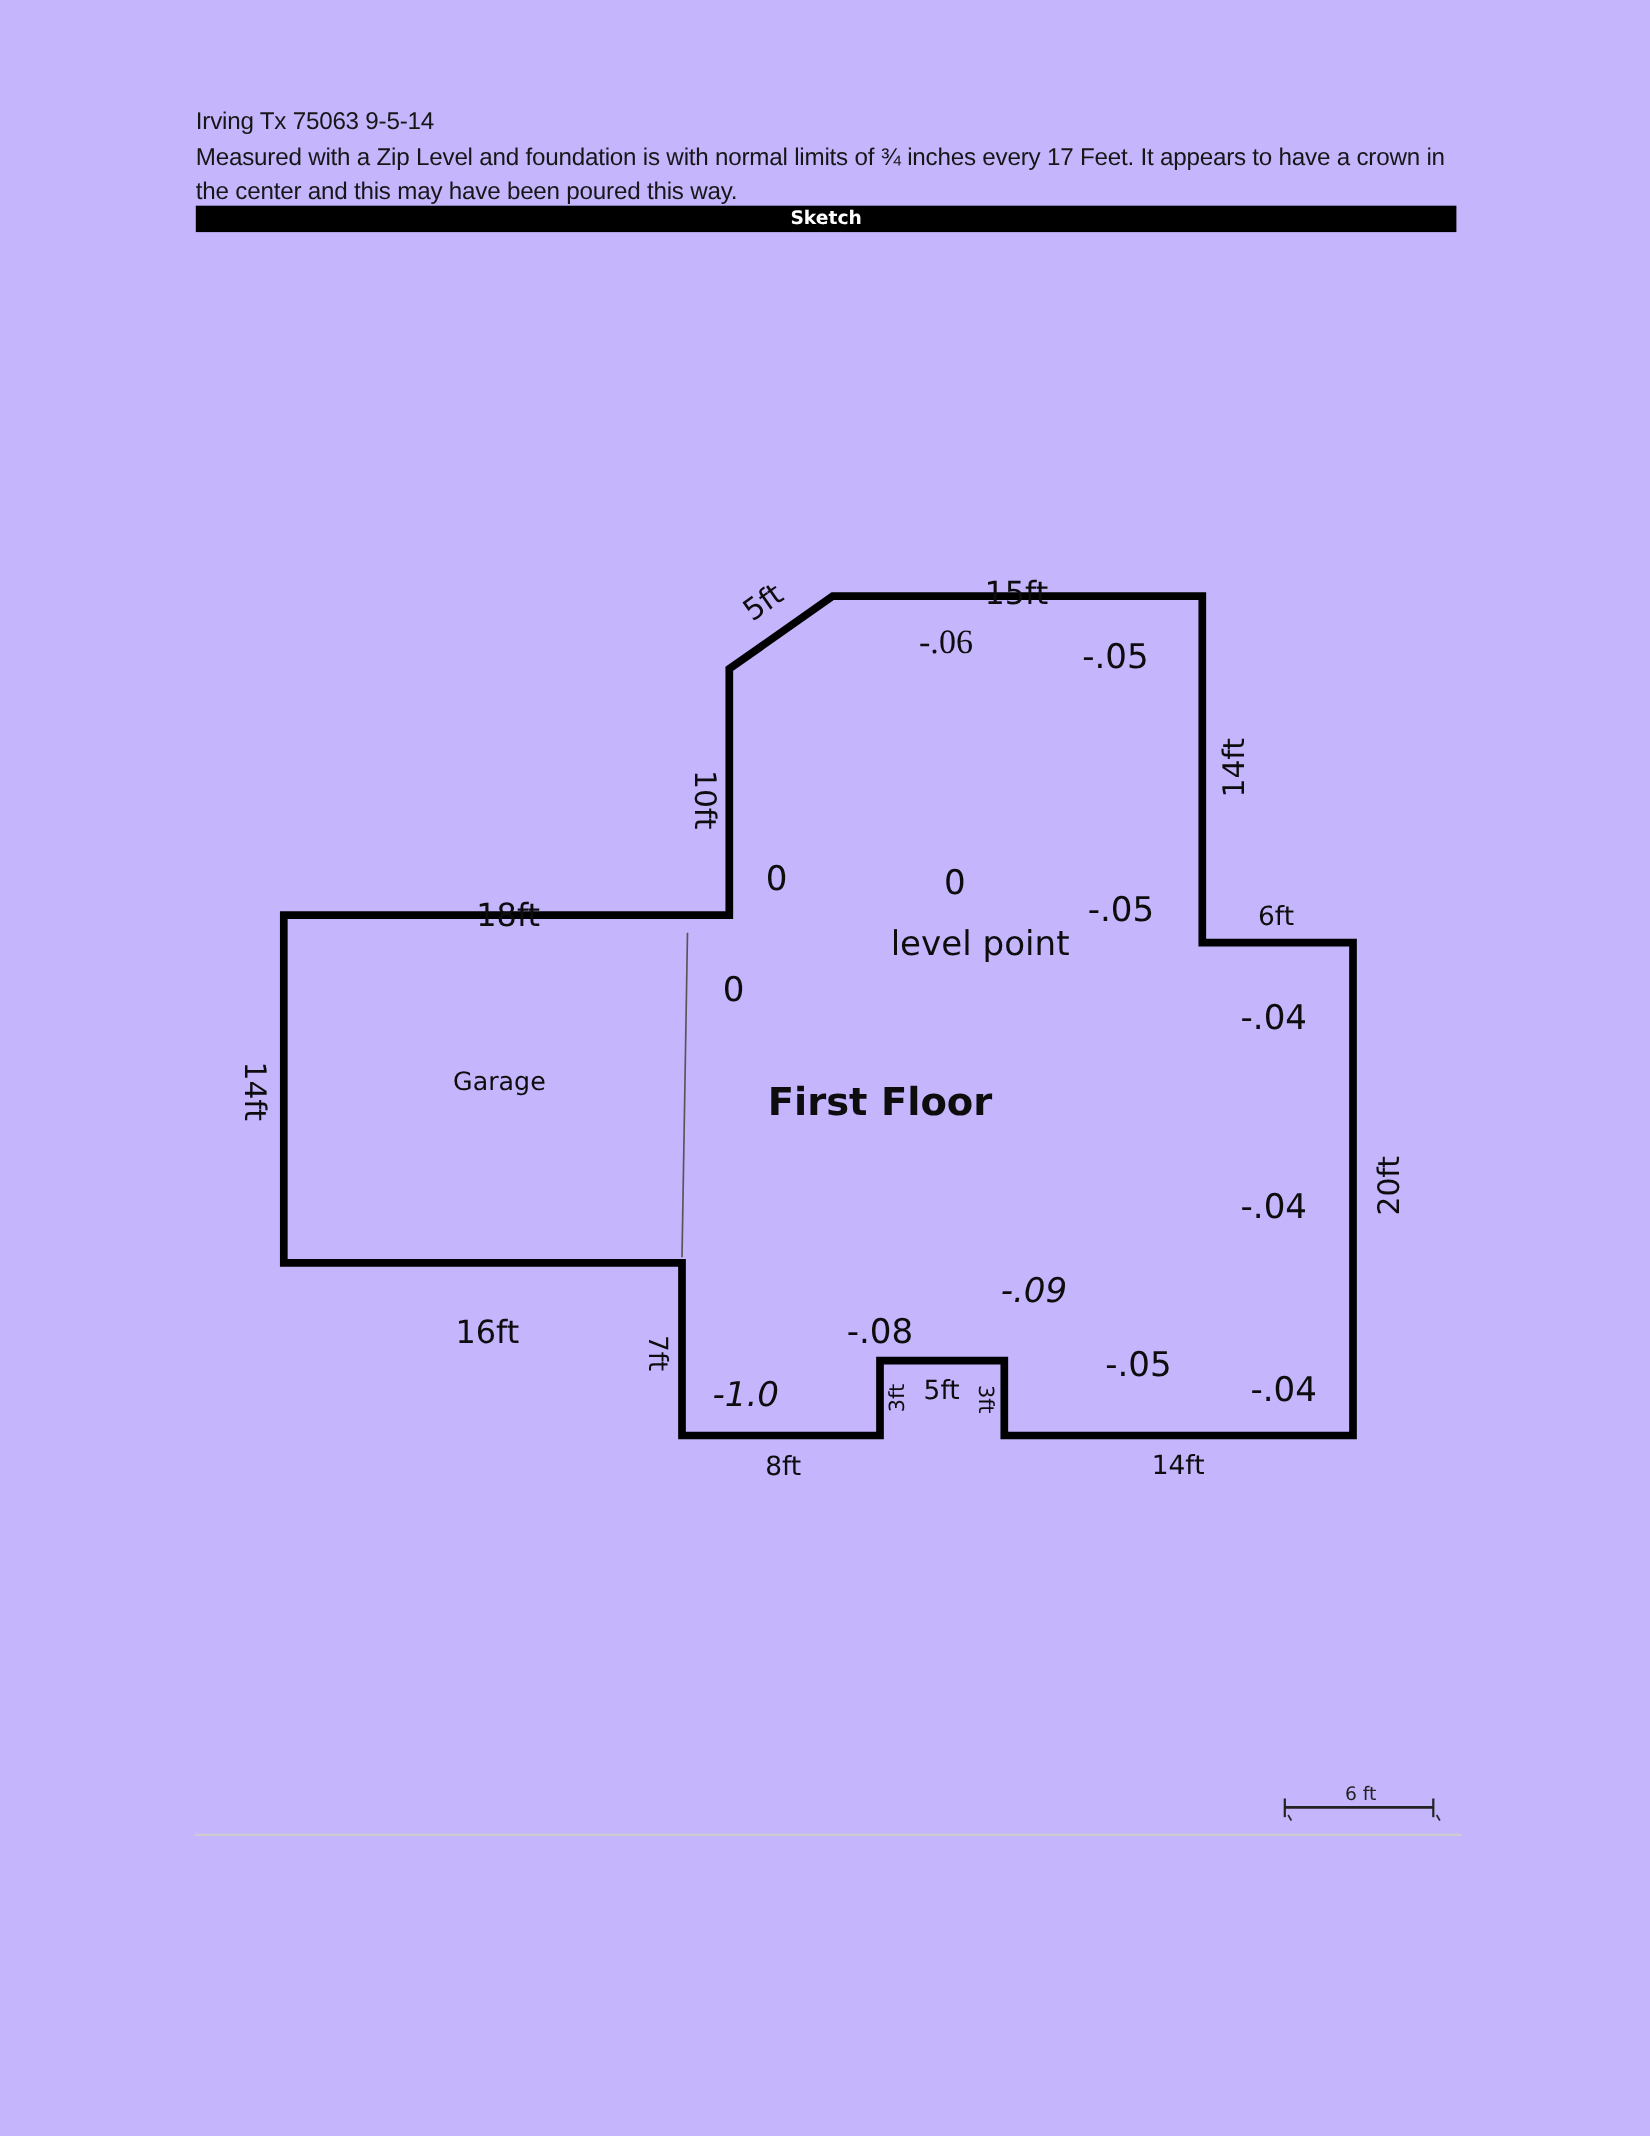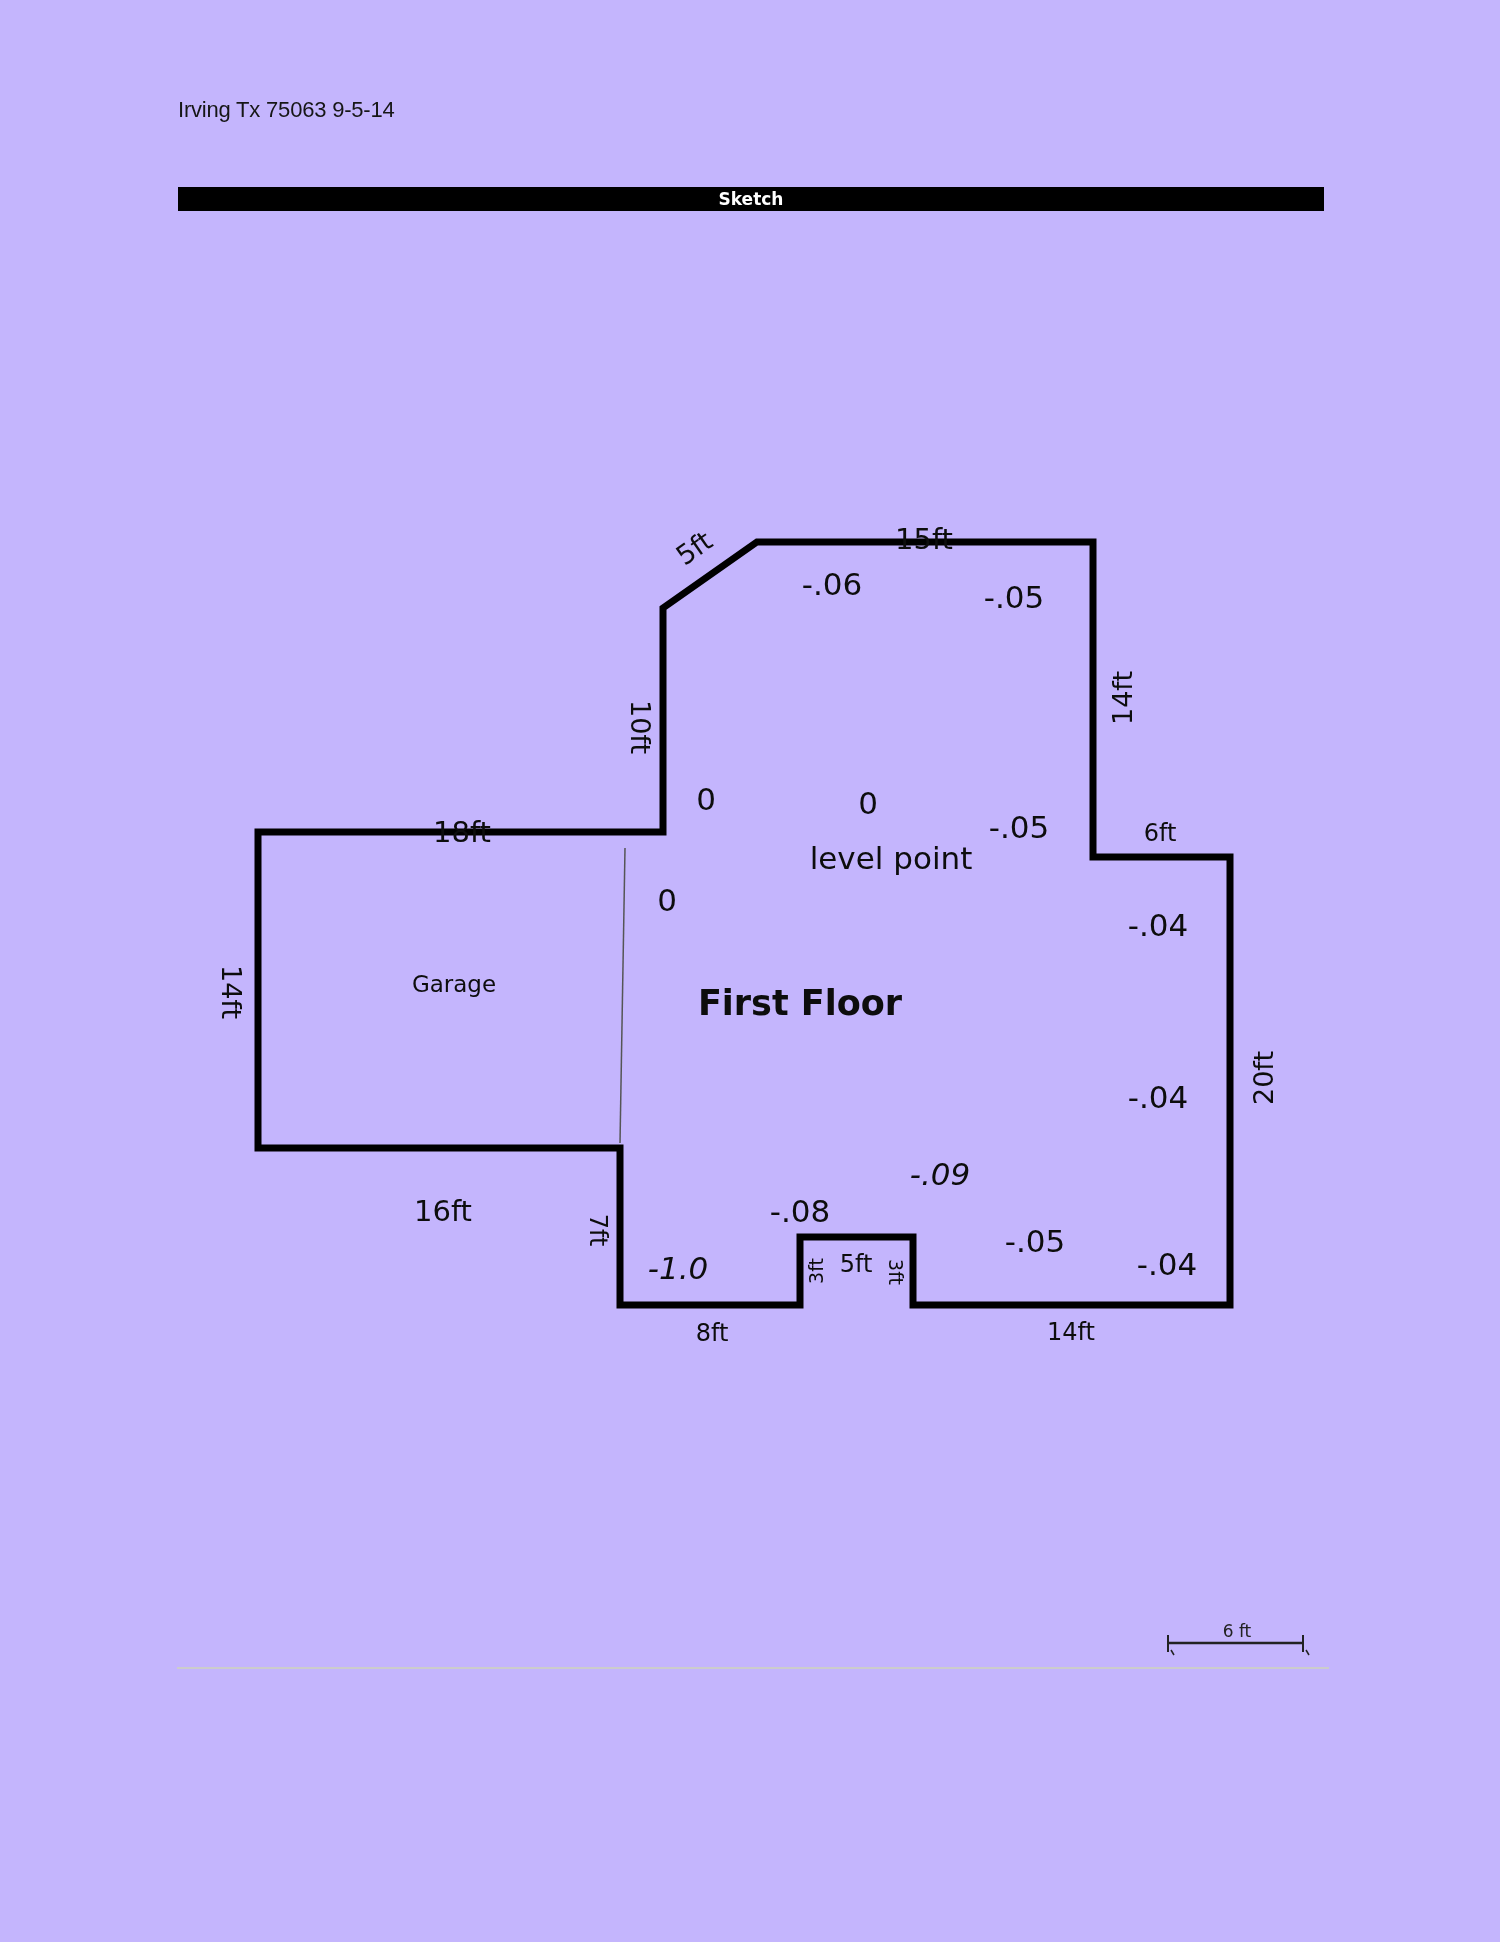--- a/index.html
+++ b/index.html
@@ -75,20 +75,21 @@
     background: #cccccc;
   }
 </style>
 </head>
 <body>
 
 <div class="page">
 
   <div class="header">
     <div class="title">Irving Tx 75063 9-5-14</div>
+    <div class="desc">Measured with a Zip Level and foundation is with normal limits of ¾ inches every 17 Feet.  It appears to have a crown in the center and this may have been poured this way.</div>
   </div>
 
   <div class="banner">
     <span>Sketch</span>
   </div>
 
   <div class="sketch-area">
 
     <svg class="plan" width="1500" height="1942" viewBox="0 0 1500 1942">
 
@@ -101,21 +102,21 @@
         <line x1="1168" y1="1635" x2="1168" y2="1652" stroke-width="2"></line>
         <line x1="1303" y1="1635" x2="1303" y2="1652" stroke-width="2"></line>
         <line x1="1171" y1="1650" x2="1174" y2="1655" stroke-width="1.5"></line>
         <line x1="1306" y1="1650" x2="1309" y2="1655" stroke-width="1.5"></line>
       </g>
     </svg>
 
     <div id="plan-labels">
         <div class="plan-label dim-lg" style="left: 924px; top: 507px; transform: translate(-50%, -50%) rotate(0deg);">15ft</div>
         <div class="plan-label dim-md" style="left: 694px; top: 548px; transform: translate(-50%, -50%) rotate(-35deg);">5ft</div>
-        <div class="plan-label val" style="left: 832px; top: 584px; transform: translate(-50%, -50%) rotate(0deg);">-.06</div>
+        <div class="plan-label val" style="left: 860px; top: 584px; transform: translate(-50%, -50%) rotate(0deg); font-family: Liberation Serif, serif;">-.06</div>
         <div class="plan-label val" style="left: 1014px; top: 597px; transform: translate(-50%, -50%) rotate(0deg);">-.05</div>
         <div class="plan-label dim-md" style="left: 1122px; top: 698px; transform: translate(-50%, -50%) rotate(-90deg);">14ft</div>
         <div class="plan-label dim-md" style="left: 640px; top: 727px; transform: translate(-50%, -50%) rotate(90deg);">10ft</div>
         <div class="plan-label dim-lg" style="left: 462px; top: 800px; transform: translate(-50%, -50%) rotate(0deg);">18ft</div>
         <div class="plan-label val" style="left: 706px; top: 799px; transform: translate(-50%, -50%) rotate(0deg);">0</div>
         <div class="plan-label val" style="left: 868px; top: 803px; transform: translate(-50%, -50%) rotate(0deg);">0</div>
         <div class="plan-label val" style="left: 1019px; top: 827px; transform: translate(-50%, -50%) rotate(0deg);">-.05</div>
         <div class="plan-label dim-sm" style="left: 1160px; top: 833px; transform: translate(-50%, -50%) rotate(0deg);">6ft</div>
         <div class="plan-label val" style="left: 891px; top: 858px; transform: translate(-50%, -50%) rotate(0deg);">level point</div>
         <div class="plan-label val" style="left: 667px; top: 900px; transform: translate(-50%, -50%) rotate(0deg);">0</div>

